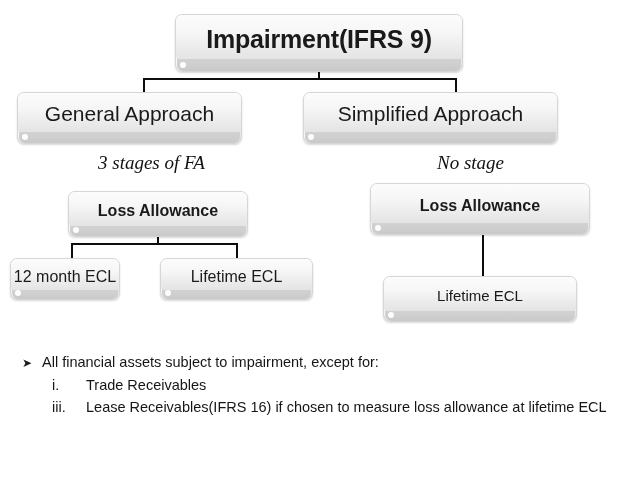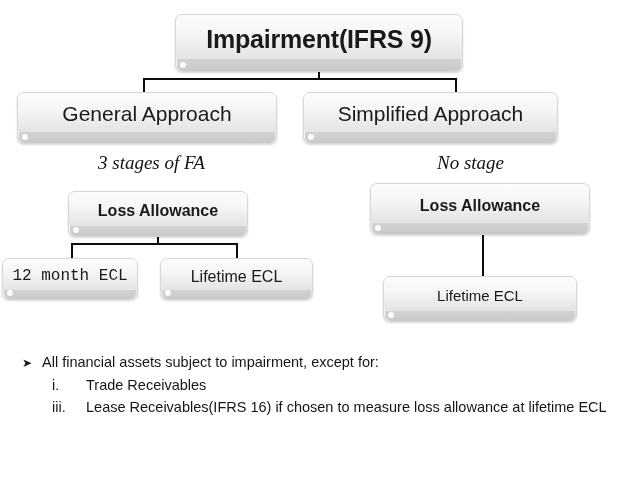--- a/index.html
+++ b/index.html
@@ -157,21 +157,21 @@
     <div class="face"></div>
     <div class="label">Impairment(IFRS 9)</div>
     <div class="dot"></div>
   </div>
 
   <div class="conn v" style="left:318px; top:72px; height:8px;"></div>
   <div class="conn h" style="left:143px; top:78px; width:314px;"></div>
   <div class="conn v" style="left:143px; top:78px; height:16px;"></div>
   <div class="conn v" style="left:455px; top:78px; height:16px;"></div>
 
-  <div class="node" id="node-general" style="left:17px; top:92px; width:260px; height:52px;">
+  <div class="node" id="node-general" style="left:17px; top:92px; width:225px; height:52px;">
     <div class="face"></div>
     <div class="label">General Approach</div>
     <div class="dot"></div>
   </div>
 
   <div class="node" id="node-simplified" style="left:303px; top:92px; width:255px; height:52px;">
     <div class="face"></div>
     <div class="label">Simplified Approach</div>
     <div class="dot"></div>
   </div>
@@ -183,21 +183,21 @@
     <div class="face"></div>
     <div class="label">Loss Allowance</div>
     <div class="dot"></div>
   </div>
 
   <div class="conn v" style="left:157px; top:237px; height:8px;"></div>
   <div class="conn h" style="left:71px; top:243px; width:167px;"></div>
   <div class="conn v" style="left:71px; top:243px; height:16px;"></div>
   <div class="conn v" style="left:236px; top:243px; height:16px;"></div>
 
-  <div class="node" id="node-12m" style="left:2px; top:258px; width:136px; height:42px;font-family:Liberation Mono, monospace;">
+  <div class="node" id="node-12m" style="left:10px; top:258px; width:110px; height:42px;">
     <div class="face"></div>
     <div class="label">12 month ECL</div>
     <div class="dot"></div>
   </div>
 
   <div class="node" id="node-lt-left" style="left:160px; top:258px; width:153px; height:42px;">
     <div class="face"></div>
     <div class="label">Lifetime ECL</div>
     <div class="dot"></div>
   </div>

